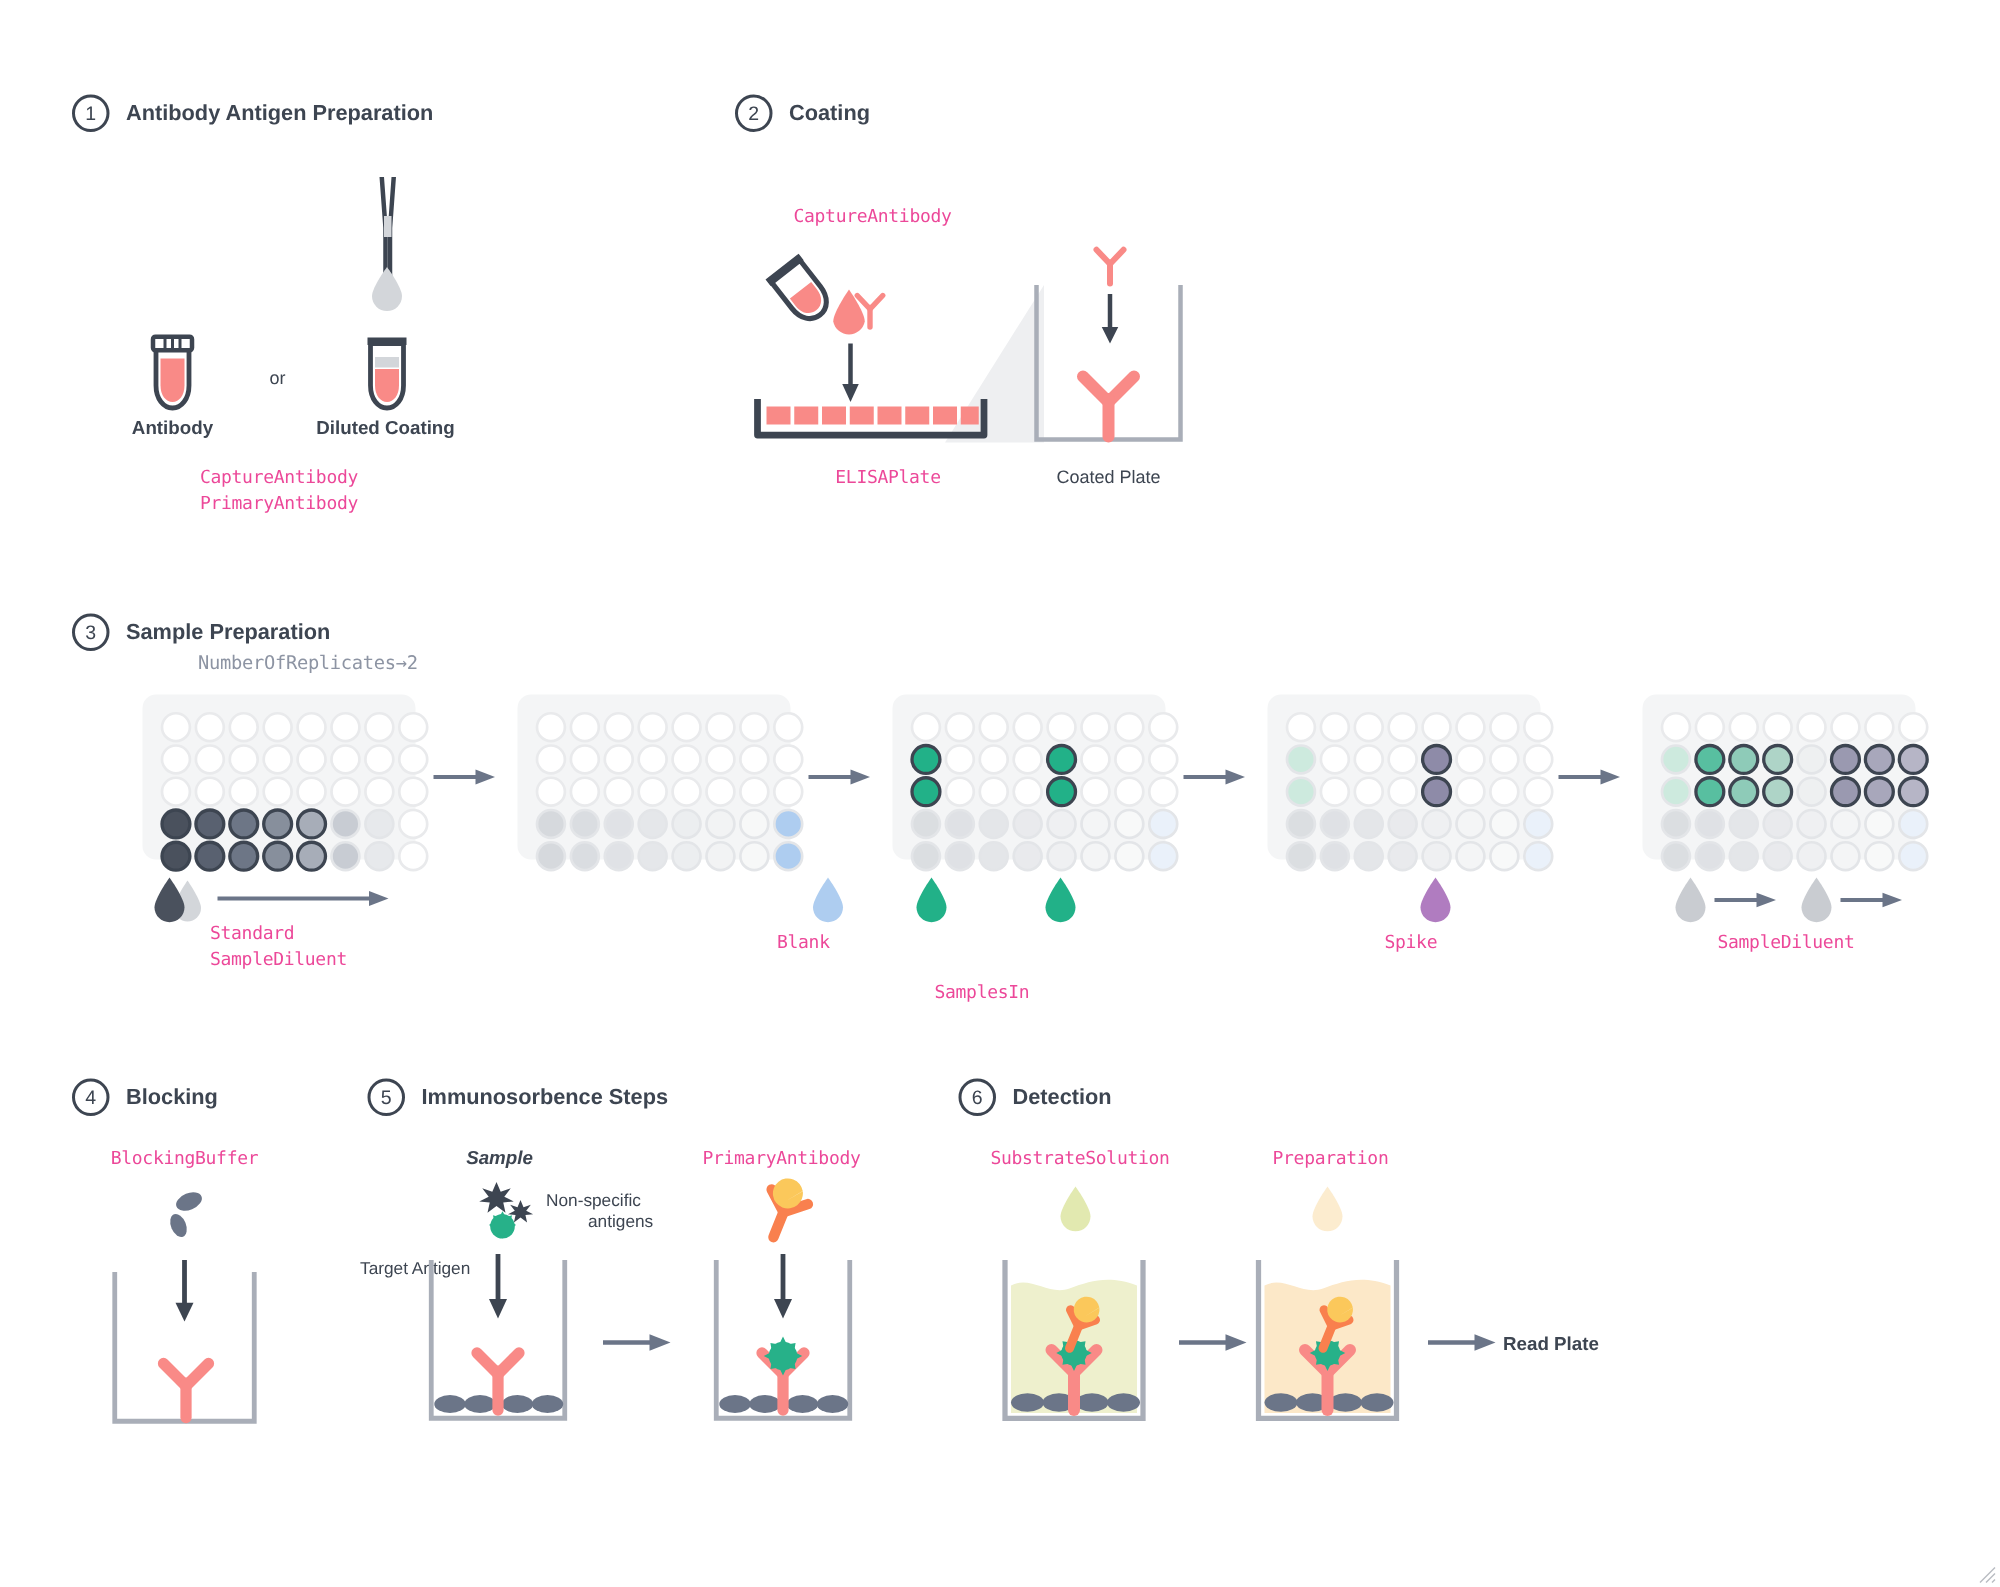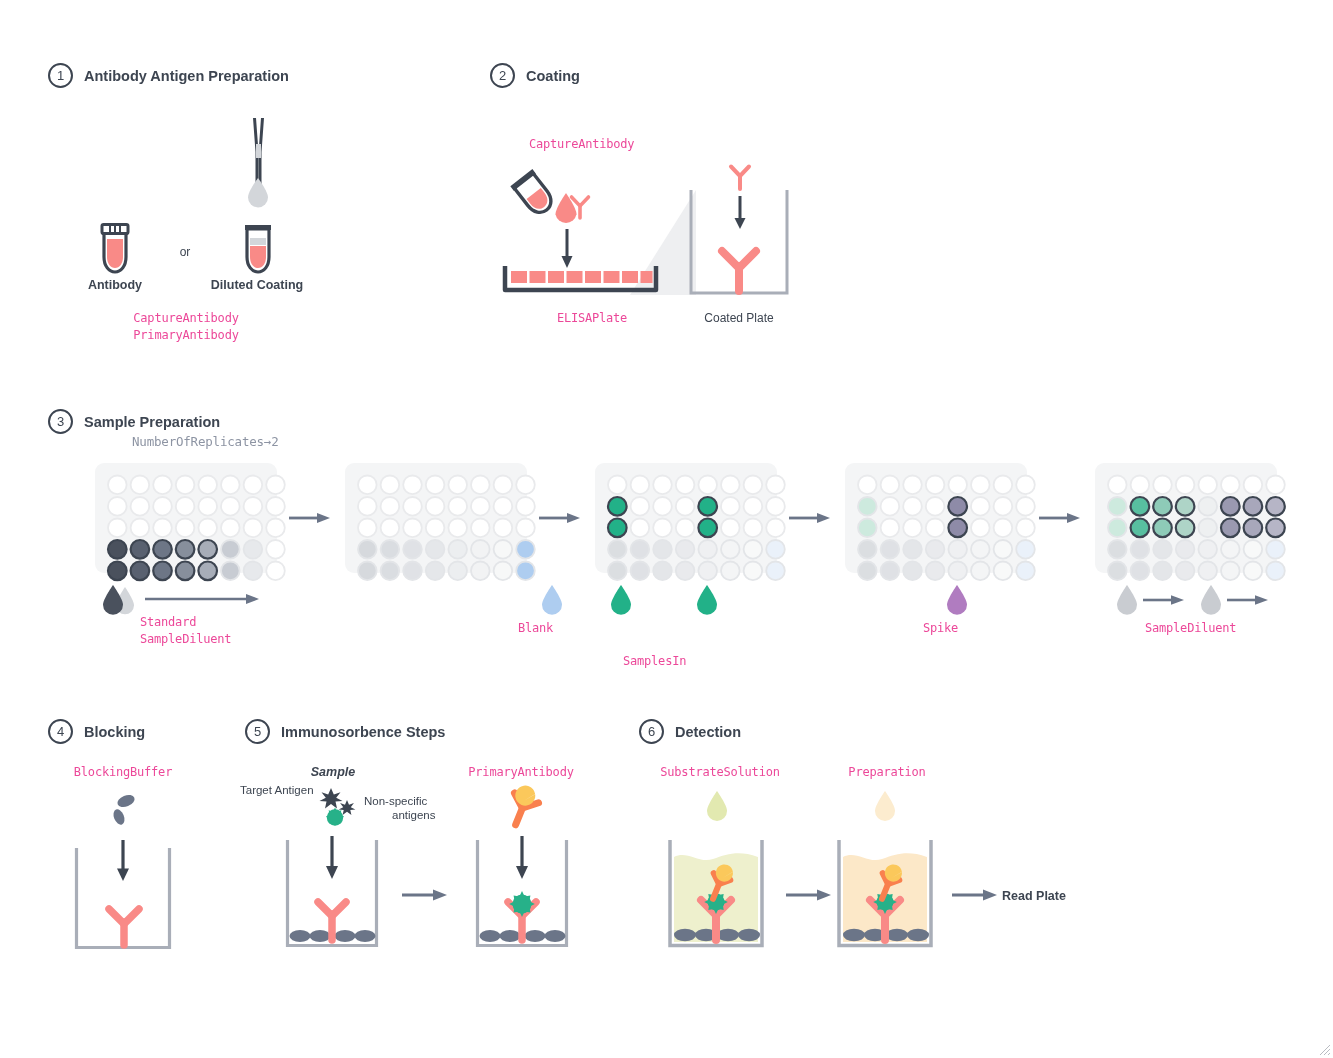--- a/index.html
+++ b/index.html
@@ -488,21 +488,21 @@
   <path d="M4 3 L19 18 L34 3" stroke="#f98a87" stroke-width="7.5" fill="none" stroke-linecap="round"></path>
   <line x1="19" y1="16" x2="19" y2="39" stroke="#f98a87" stroke-width="7.5" stroke-linecap="round"></line>
 </svg>
 
 <div class="step-header" style="left:245px; top:719px;">
   <div class="badge">5</div>
   <div class="step-title">Immunosorbence Steps</div>
 </div>
 
 <div class="lbl lbl-bold ctr" style="left:333px; top:765px;font-style:italic;">Sample</div>
-<div class="lbl lbl-tiny" style="left:240px; top:783px;">Target Antigen</div>
+<div class="lbl lbl-tiny" style="left:240px; top:839px;">Target Antigen</div>
 <div class="lbl lbl-tiny" style="left:364px; top:794px;">Non-specific</div>
 <div class="lbl lbl-tiny" style="left:364px; top:808px;margin-left:28px;">antigens</div>
 
 <svg class="abs" style="left:318px; top:786px;" width="46" height="42" viewBox="0 0 46 42">
   <g fill="#3d4551">
     <path d="M13 2 L15.8 8.5 L22.5 6.2 L18.2 11.8 L24.5 15 L17.5 15.6 L19 22.5 L13 18 L7 22.5 L8.5 15.6 L1.5 15 L7.8 11.8 L3.5 6.2 L10.2 8.5 Z"></path>
     <path d="M29 14 L31 18.8 L35.9 17.1 L32.8 21.2 L37.4 23.5 L32.3 24 L33.4 29 L29 25.7 L24.6 29 L25.7 24 L20.6 23.5 L25.2 21.2 L22.1 17.1 L27 18.8 Z"></path>
   </g>
   <g fill="#27b189">
     <circle cx="17" cy="31.5" r="8.2"></circle>

